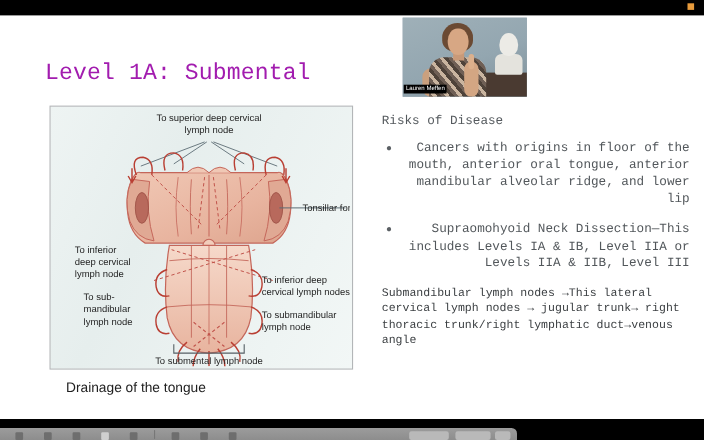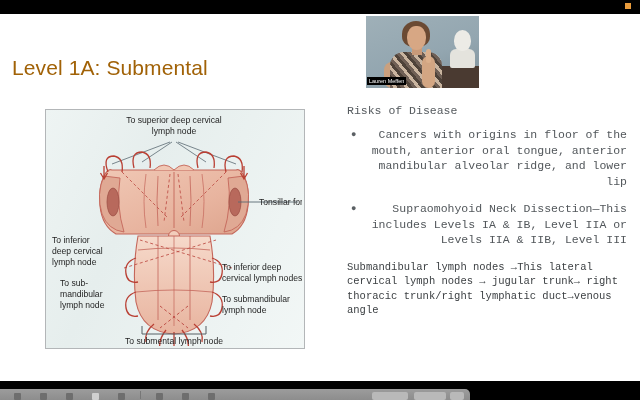--- a/index.html
+++ b/index.html
@@ -117,33 +117,35 @@
     color: #fff;
     font-size: 5.5px;
     line-height: 8px;
     padding: 0 2px;
     font-family: "Liberation Sans", sans-serif;
     white-space: nowrap;
   }
   
   #slide-title {
     position: absolute;
-    left: 12px; top: 42px;
+    left: 41px; top: 42px;
     font-size: 21px;
-    color: #a16207;
+    color: #a21caf;
     letter-spacing: 0.1px;
+    font-family: Liberation Mono, monospace;
   }
   
   #figure-box {
     position: absolute;
-    left: 45px; top: 95px;
+    left: 45px; top: 82px;
     width: 258px; height: 238px;
     border: 1px solid #b3b6b8;
     background: linear-gradient(115deg, #eef4f3 0%, #e6eeed 35%, #f2f7f6 100%);
     overflow: hidden;
+    padding-left: 16px;
   }
   #figure-svg { display: block; }
   #figure-caption {
     position: absolute;
     left: 60px; top: 331px;
     font-size: 12.5px;
     color: #1f1f1f;
   }
   
   #content-col {
@@ -351,20 +353,21 @@
           <text x="176" y="171">cervical lymph nodes</text>
 
           <text x="176" y="192">To submandibular</text>
           <text x="176" y="203">lymph node</text>
 
           <text x="128" y="234" text-anchor="middle">To submental lymph node</text>
         </g>
       </svg>
     </div>
 
+    <div id="figure-caption">Drainage of the tongue</div>
 
     <div id="content-col">
 
       <div class="heading">Risks of Disease</div>
       <div class="bullet-row">
         <span class="bullet-dot">●</span>
         <span class="bullet-text">Cancers with origins in floor of the mouth, anterior oral tongue, anterior mandibular alveolar ridge, and lower lip</span>
       </div>
 
       <div class="bullet-row">

